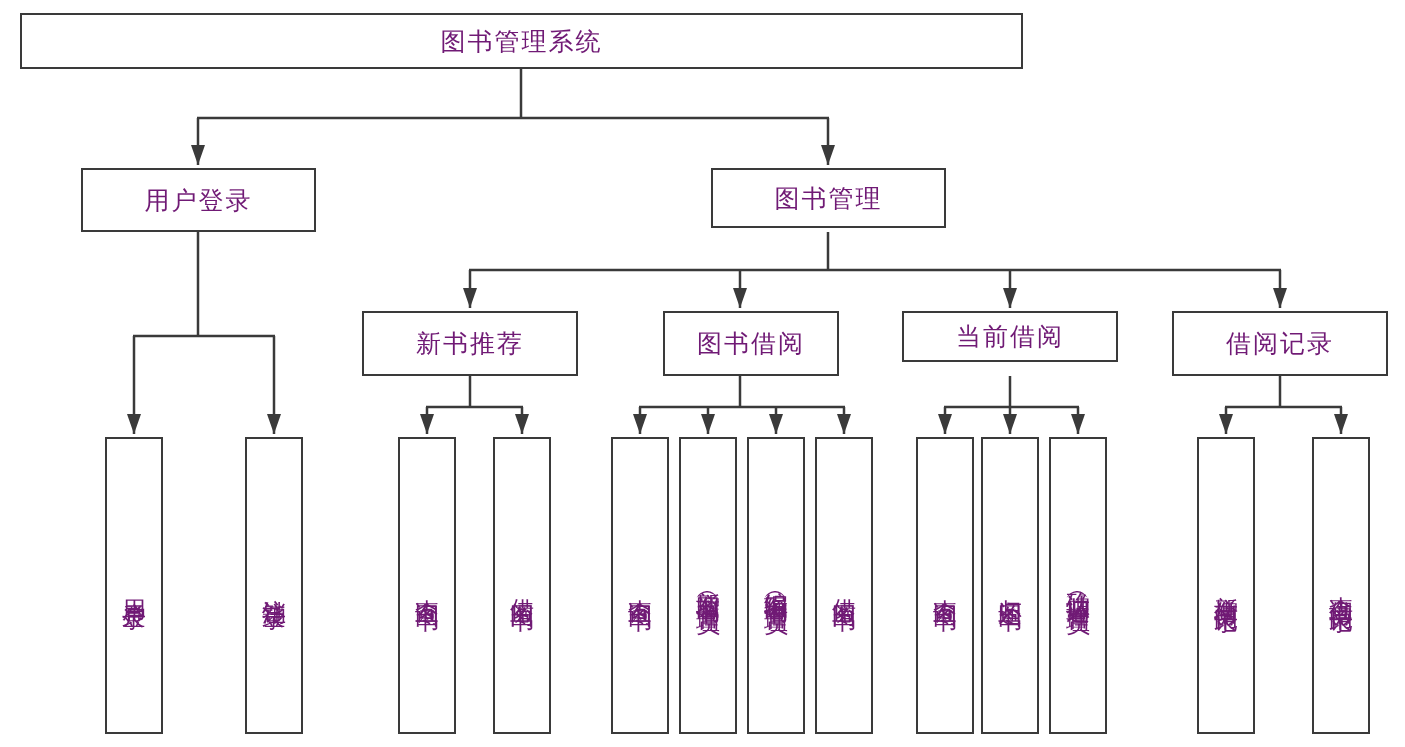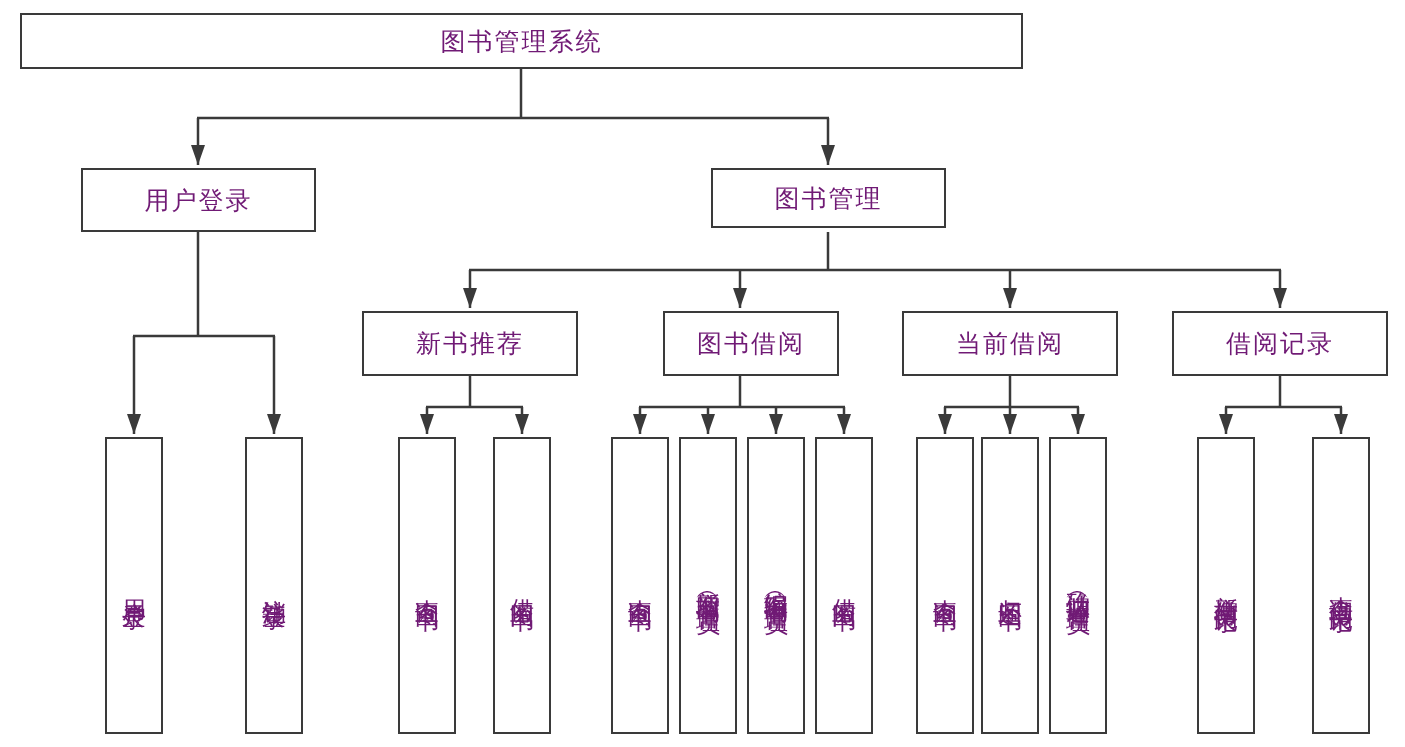--- a/index.html
+++ b/index.html
@@ -108,21 +108,21 @@
     </g>
   </svg>
 
   <div class="box" style="left:20px; top:13px; width:1003px; height:56px;">图书管理系统</div>
 
   <div class="box" style="left:81px; top:168px; width:235px; height:64px;">用户登录</div>
   <div class="box" style="left:711px; top:168px; width:235px; height:60px;">图书管理</div>
 
   <div class="box" style="left:362px; top:311px; width:216px; height:65px;">新书推荐</div>
   <div class="box" style="left:632px; top:311px; width:176px; height:65px;margin-left:31px;">图书借阅</div>
-  <div class="box" style="left:902px; top:311px; width:216px; height:65px;">当前借阅</div>
+  <div class="box" style="left:902px; top:311px; width:216px; height:51px;">当前借阅</div>
   <div class="box" style="left:1172px; top:311px; width:216px; height:65px;font-family:Liberation Serif, serif;">借阅记录</div>
 
   <div class="box leaf" style="left:105px; top:437px; width:58px; height:297px;">用户登录</div>
   <div class="box leaf" style="left:245px; top:437px; width:58px; height:297px;">注销登录</div>
 
   <div class="box leaf" style="left:398px; top:437px; width:58px; height:297px;">查询图书</div>
   <div class="box leaf" style="left:493px; top:437px; width:58px; height:297px;">借阅图书</div>
 
   <div class="box leaf" style="left:611px; top:437px; width:58px; height:297px;">查询图书</div>
   <div class="box leaf" style="left:679px; top:437px; width:58px; height:297px;">新增图书（管理员）</div>

